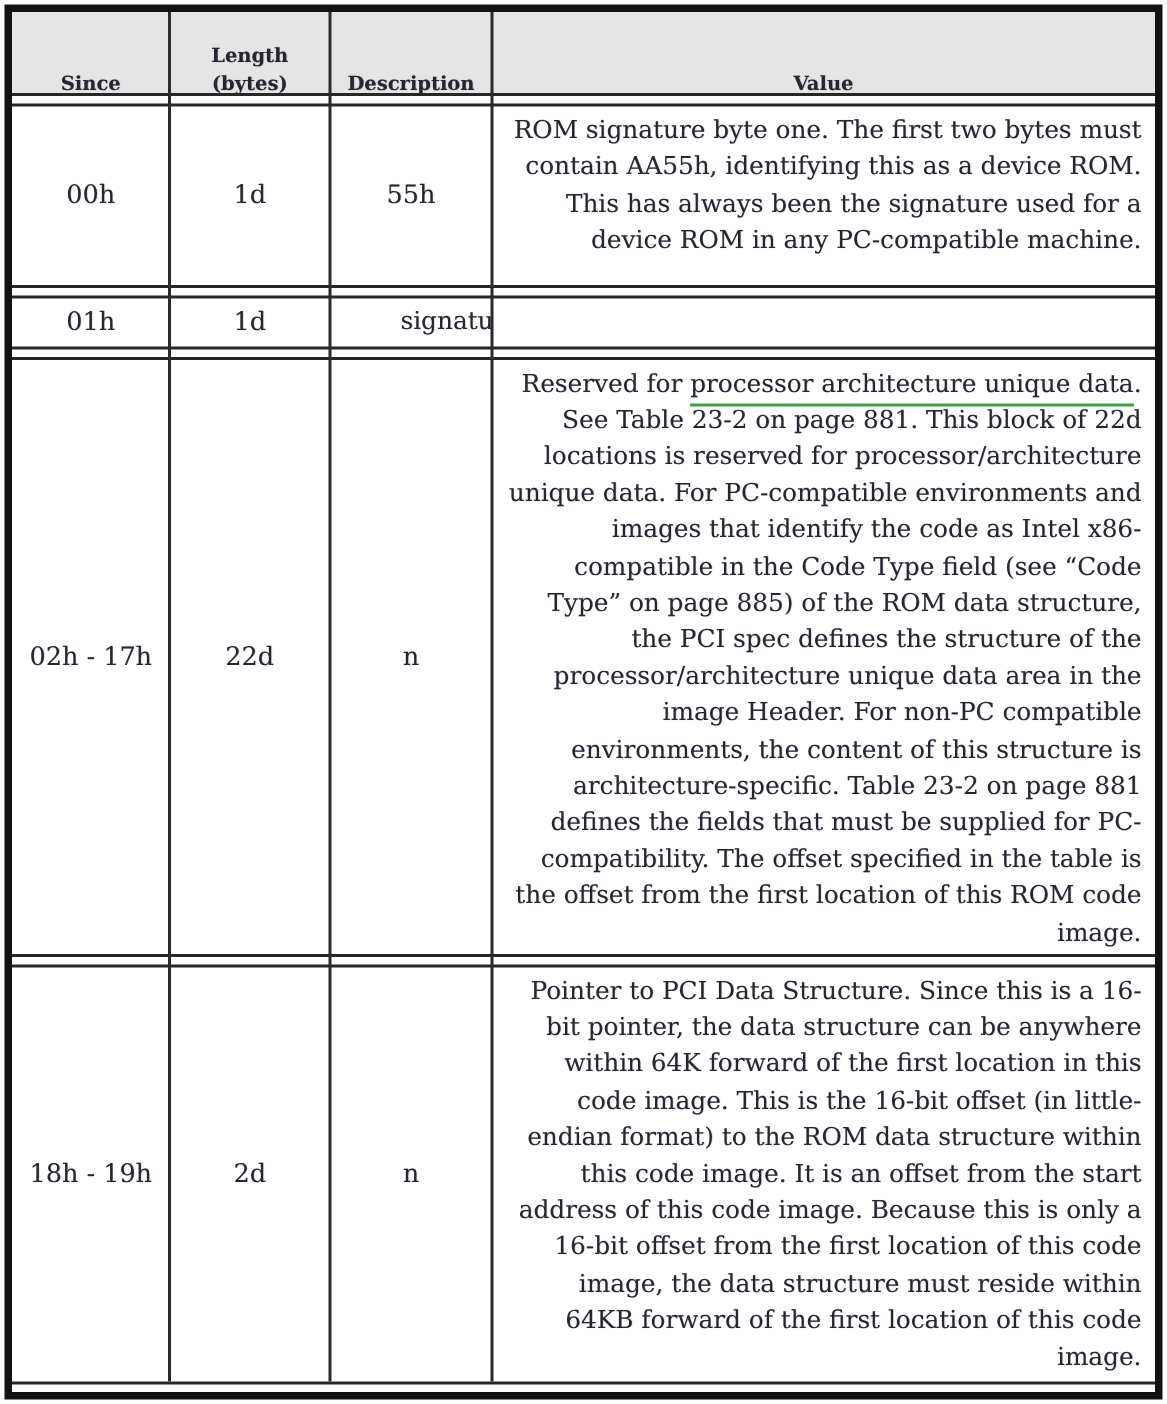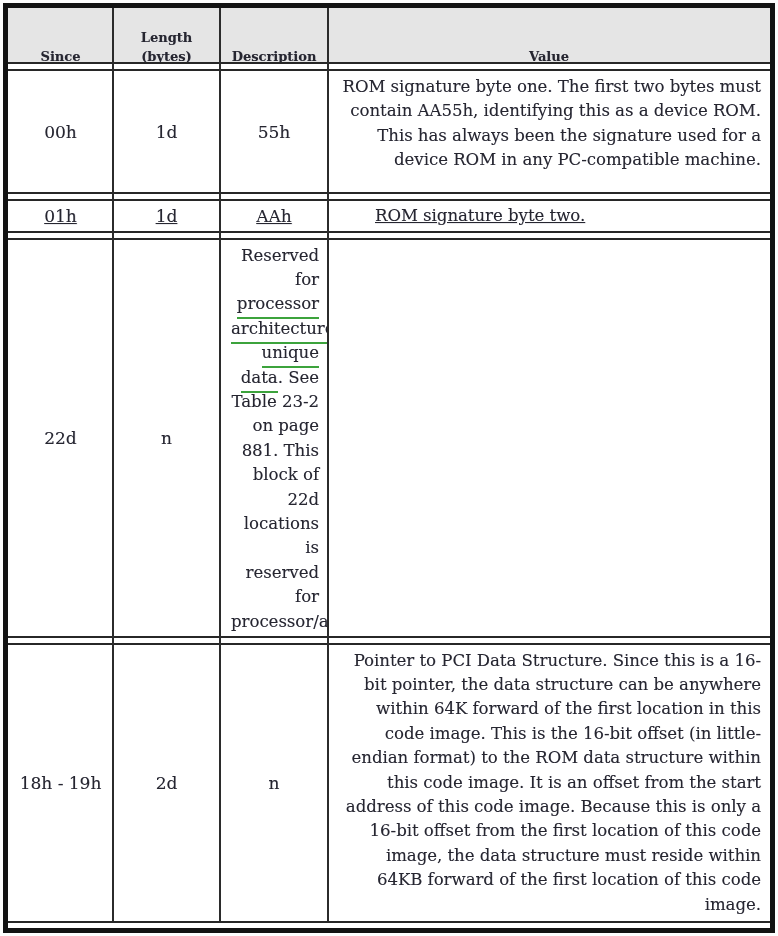--- a/index.html
+++ b/index.html
@@ -28,21 +28,21 @@
     text-align: center; font-weight: bold; font-size: 13px; line-height: 19px;
     white-space: pre-line; padding-bottom: 9px; margin-top: 20px;
   }
 
   .row-sep {
     height: 9px; box-sizing: border-box; background: #ffffff;
     border-top: 2px solid #272727; border-bottom: 2px solid #272727;
     flex: none;
   }
 
-  .r1 { height: 133px; } .r2 { height: 32px; text-decoration: underline; } .r3 { height: 396px; } .r4 { flex: 1; }
+  .r1 { height: 133px; } .r2 { height: 32px; } .r3 { height: 396px; } .r4 { flex: 1; }
 
   .k-cell {
     display: flex; align-items: center; justify-content: center;
     font-size: 17px;
   }
   .desc-cell {
     padding: 4px 9px 4px 11px; font-size: 16.5px; line-height: 24.4px;
     text-align: right; overflow: hidden;
   }
   .r2 .desc-cell { display: flex; align-items: center; padding-top: 0; padding-bottom: 0; margin-left: 36px; }
@@ -76,27 +76,27 @@
       <div class="k-cell">1d</div>
       <div class="k-cell">55h</div>
       <div class="desc-cell">ROM signature byte one. The first two bytes must contain AA55h, identifying this as a device ROM. This has always been the signature used for a device ROM in any PC-compatible machine.</div>
     </div>
 
     <div class="row-sep"></div>
 
     <div class="grid-row r2">
       <div class="k-cell">01h</div>
       <div class="k-cell">1d</div>
-      <div class="k-cell">AAh</div>
       <div class="desc-cell">ROM signature byte two.</div>
     </div>
 
     <div class="row-sep"></div>
 
     <div class="grid-row r3">
+      <div class="k-cell">02h - 17h</div>
       <div class="k-cell">22d</div>
       <div class="k-cell">n</div>
       <div class="desc-cell"><span>Reserved for </span><span class="grammar-underline">processor architecture unique data</span><span>. See Table 23-2 on page 881. This block of 22d locations is reserved for processor/architecture unique data. For PC-compatible environments and images that identify the code as Intel x86-compatible in the Code Type field (see “Code Type” on page 885) of the ROM data structure, the PCI spec defines the structure of the processor/architecture unique data area in the image Header. For non-PC compatible environments, the content of this structure is architecture-specific. Table 23-2 on page 881 defines the fields that must be supplied for PC-compatibility. The offset specified in the table is the offset from the first location of this ROM code image.</span></div>
     </div>
 
     <div class="row-sep"></div>
 
     <div class="grid-row r4">
       <div class="k-cell">18h - 19h</div>
       <div class="k-cell">2d</div>

